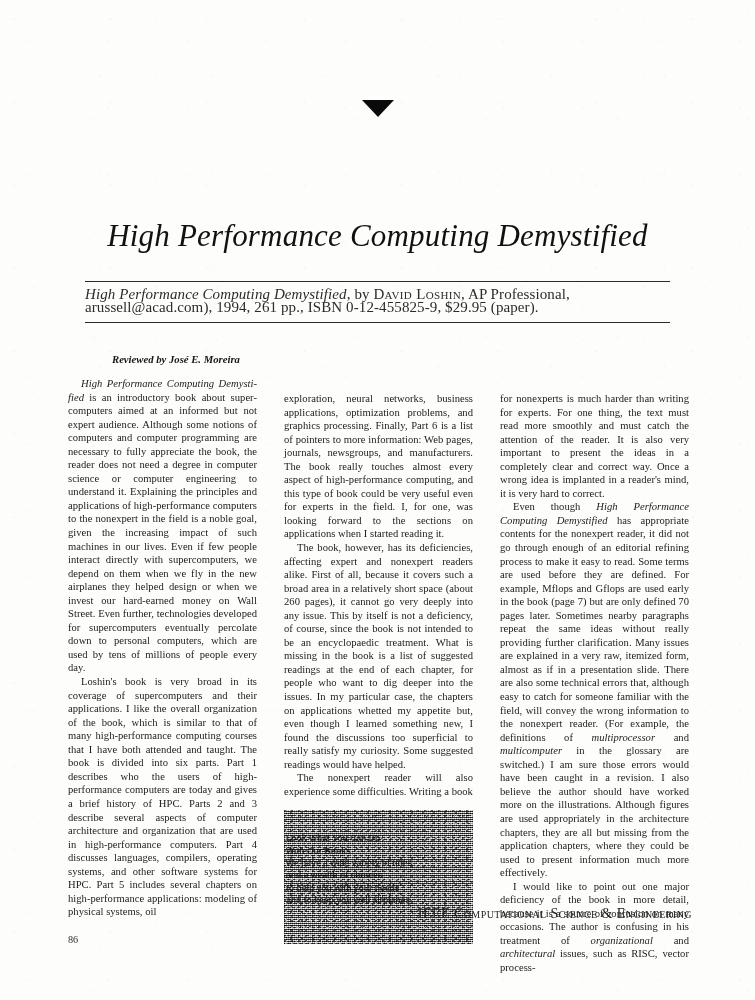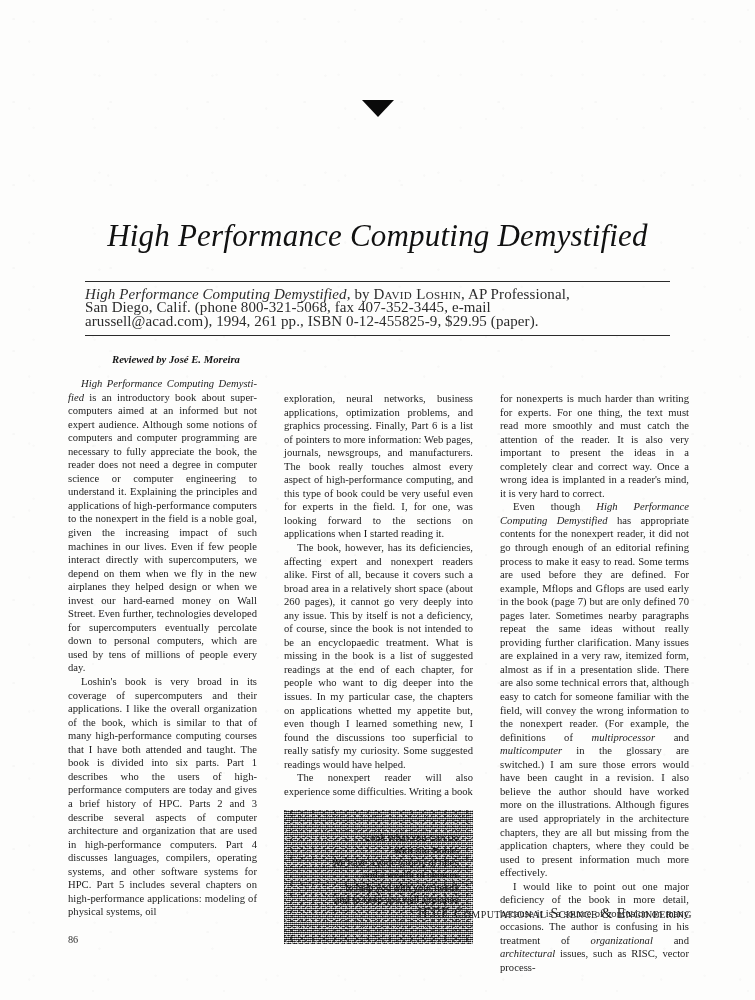--- a/index.html
+++ b/index.html
@@ -154,29 +154,29 @@
       repeating-linear-gradient(37deg,  rgba(0,0,0,.30) 0 1px, rgba(255,255,255,.20) 1px 3px),
       repeating-linear-gradient(118deg, rgba(0,0,0,.26) 0 1px, rgba(255,255,255,.18) 1px 3px),
       radial-gradient(ellipse at 50% 46%, rgba(0,0,0,.40) 0%, rgba(0,0,0,0) 62%);
     overflow: hidden;
   }
   #figure-block .fig-text {
     position: absolute;
     left: 0;
     right: 0;
     top: 22px;
-    text-align: right;
+    text-align: left;
     font-family: "Liberation Sans", "DejaVu Sans", sans-serif;
     font-weight: bold;
     font-size: 8.6px;
     line-height: 12.3px;
     color: #171717;
     text-shadow: 0 0 1px rgba(255,255,255,.55);
     opacity: .78;
-    padding: 0 14px;
+    padding: 0 2px;
     mix-blend-mode: multiply;
   }
   #figure-block .fig-noise {
     position: absolute;
     inset: 0;
     background-image:
       radial-gradient(circle at 11% 17%, #000 0 .9px, transparent 1px),
       radial-gradient(circle at 63% 31%, #000 0 .9px, transparent 1px),
       radial-gradient(circle at 29% 74%, #fff 0 .9px, transparent 1px),
       radial-gradient(circle at 84% 59%, #000 0 .9px, transparent 1px),
@@ -212,21 +212,20 @@
 <div id="page">
 
   <div id="banner-wrap">
     <div class="banner-notch"></div>
   </div>
 
   <div id="headline">High Performance Computing Demystified</div>
 
   <div id="citation">
     <div class="cit-line"><span class="cit-title">High Performance Computing Demystified</span><span>, by </span><span class="cit-sc">David Loshin</span><span>, AP Professional,</span></div>
-    <div class="cit-line">San Diego, Calif. (phone 800-321-5068, fax 407-352-3445, e-mail</div>
     <div class="cit-line">arussell@acad.com), 1994, 261 pp., ISBN 0-12-455825-9, $29.95 (paper).</div>
   </div>
 
   <div id="columns">
 
     <div class="col">
       <div class="byline">Reviewed by José E. Moreira</div>
       <p class="para"><i>High Performance Computing Demysti-</i><i>fied</i><span> is an introductory book about super-computers aimed at an informed but not expert audience. Although some notions of computers and computer programming are necessary to fully appreciate the book, the reader does not need a degree in computer science or computer engineering to understand it. Explaining the principles and applications of high-performance computers to the nonexpert in the field is a noble goal, given the increasing impact of such machines in our lives. Even if few people interact directly with supercomputers, we depend on them when we fly in the new airplanes they helped design or when we invest our hard-earned money on Wall Street. Even further, technologies developed for supercomputers eventually percolate down to personal computers, which are used by tens of millions of people every day.</span></p>
       <p class="para">Loshin's book is very broad in its coverage of supercomputers and their applications. I like the overall organization of the book, which is similar to that of many high-performance computing courses that I have both attended and taught. The book is divided into six parts. Part 1 describes who the users of high-performance computers are today and gives a brief history of HPC. Parts 2 and 3 describe several aspects of computer architecture and organization that are used in high-performance computers. Part 4 discusses languages, compilers, operating systems, and other software systems for HPC. Part 5 includes several chapters on high-performance applications: modeling of physical systems, oil</p>
     </div>

